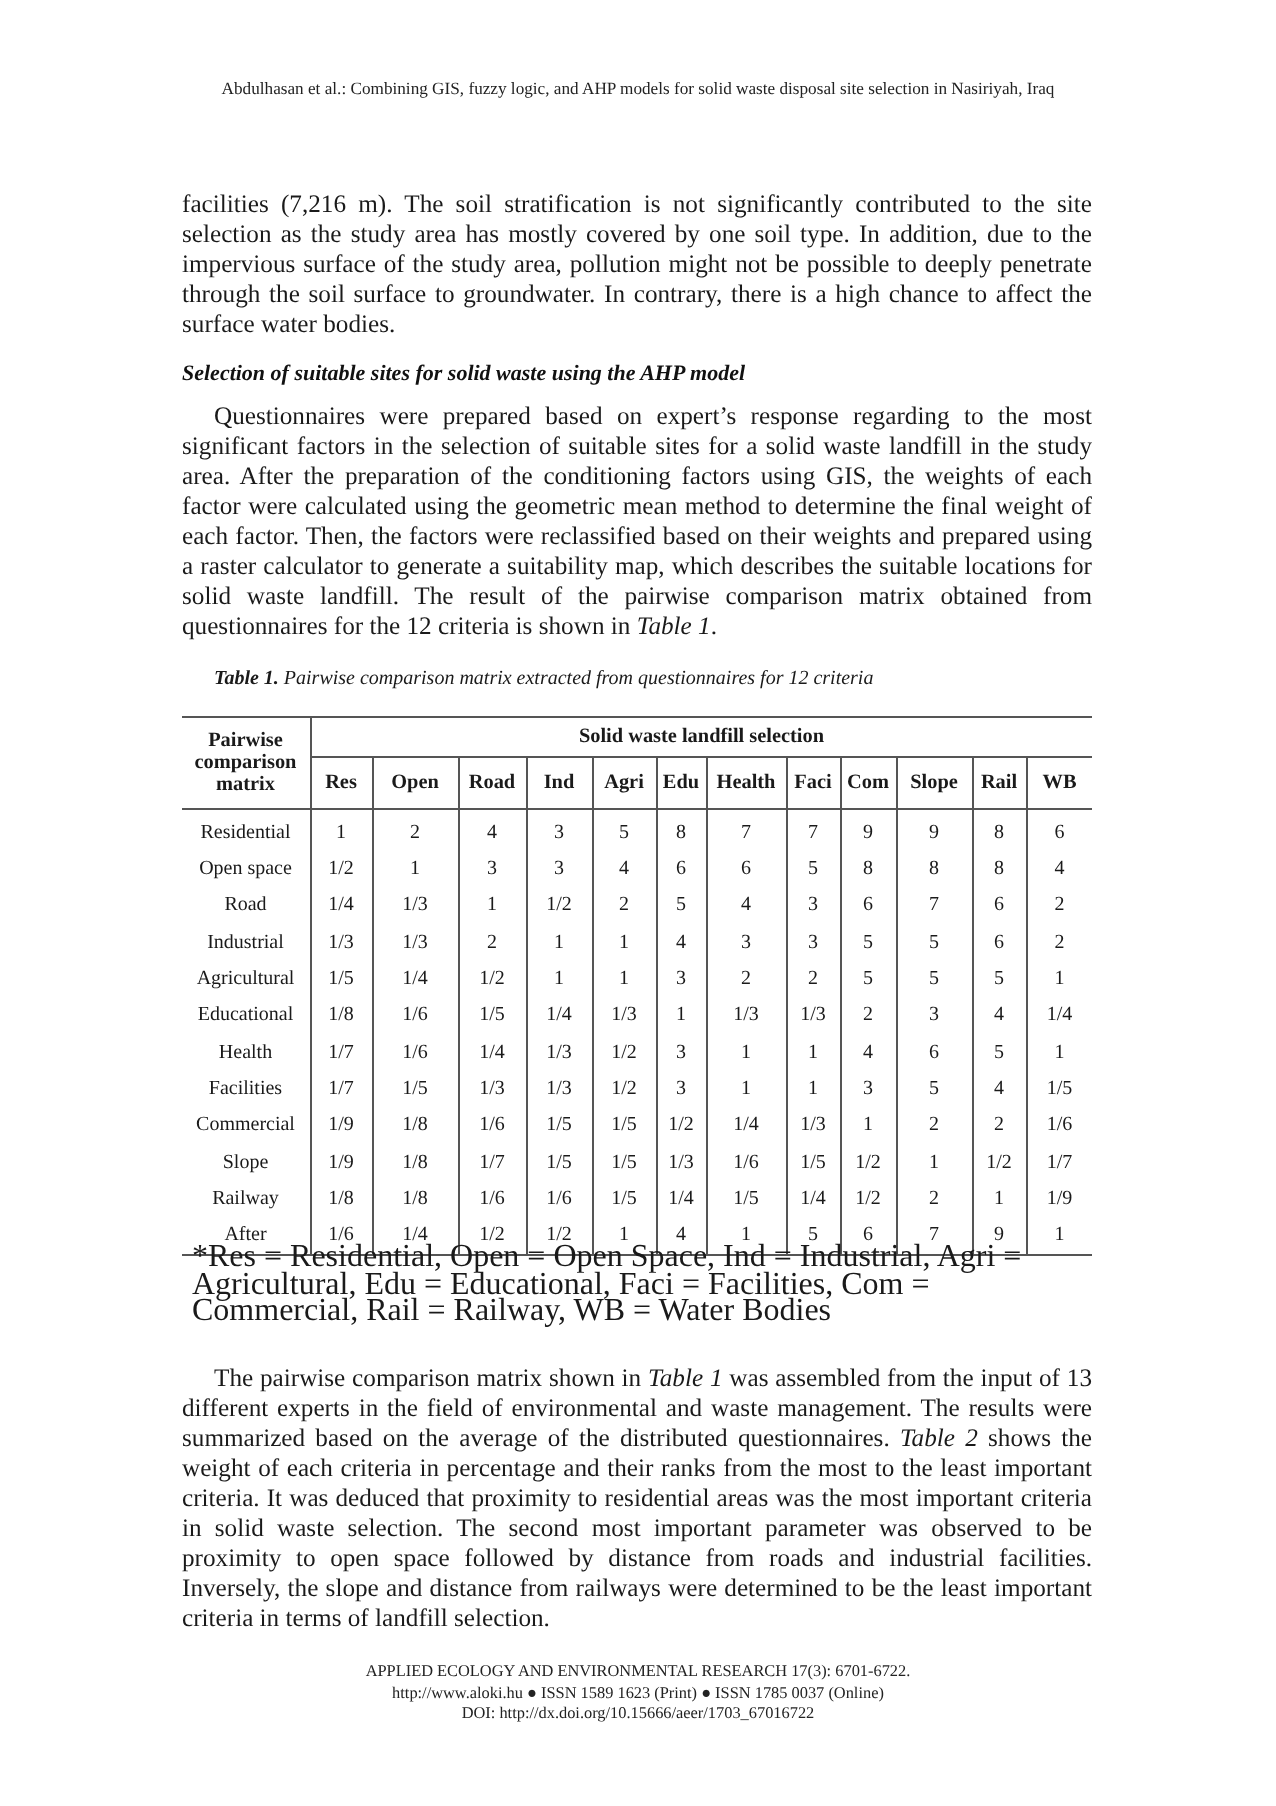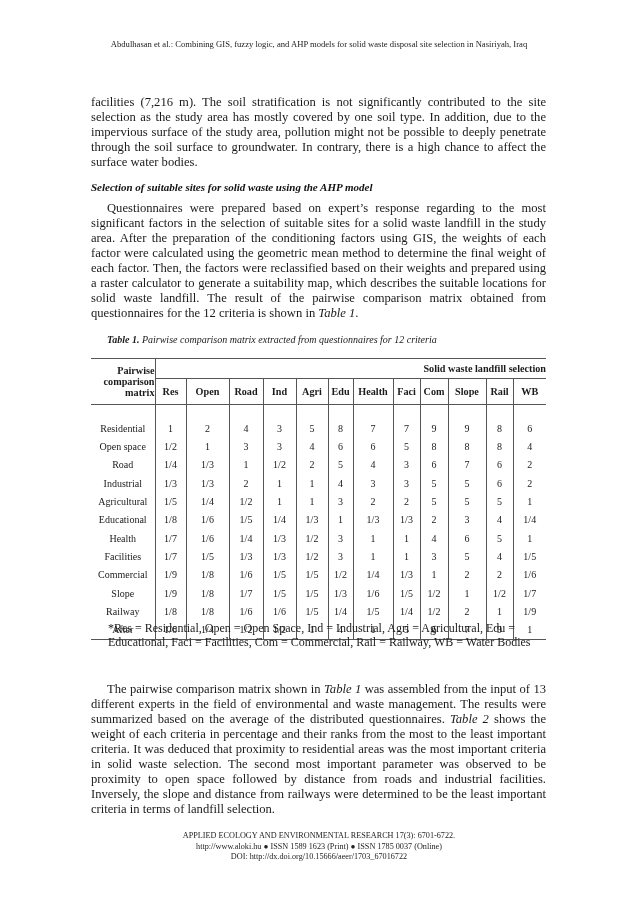--- a/index.html
+++ b/index.html
@@ -13,29 +13,29 @@
   .indent { text-indent: 16px; }
   .section-heading { position: absolute; left: 91px; top: 181px; font-size: 11px; font-weight: bold;
                      font-style: italic; color: #111; }
   .italic { font-style: italic; }
   .table-caption { position: absolute; left: 107px; top: 334px; font-size: 10px; font-style: italic; color: #1a1a1a; }
   .table-caption b { font-style: italic; font-weight: bold; }
   table.matrix { position: absolute; left: 91px; top: 358px; width: 455px; border-collapse: collapse;
                  font-size: 10px; color: #1a1a1a; }
   table.matrix td, table.matrix th { padding: 0; text-align: center; vertical-align: middle; }
   table.matrix th { font-weight: bold; font-size: 10.2px; }
-  table.matrix thead tr.top th { border-top: 1.2px solid #555; height: 19px; text-align: right; }
+  table.matrix thead tr.top th { border-top: 1.2px solid #555; height: 19px; }
   table.matrix thead tr.sub th { height: 25px; border-top: 1px solid #555; }
   table.matrix thead tr.sub { border-bottom: 1px solid #555; }
   table.matrix .rowhead { border-right: 1px solid #555; }
   table.matrix .vline { border-left: 1px solid #555; }
   table.matrix tbody td { height: 18.35px; }
-  table.matrix tbody tr:first-child td { padding-top: 14px; }
+  table.matrix tbody tr:first-child td { padding-top: 2px; }
   table.matrix tbody tr:last-child td { border-bottom: 1.2px solid #555; }
-  .table-note { position: absolute; left: 108px; top: 622px; width: 452px; font-size: 12px; line-height: 13.5px; color: #1a1a1a; }
+  .table-note { position: absolute; left: 96px; top: 622px; width: 452px; font-size: 16px; line-height: 13.5px; color: #1a1a1a; }
   .footer { position: absolute; left: 0; width: 638px; top: 831px; text-align: center; font-size: 8.2px; line-height: 10.6px; color: #222; }
   .footer div { margin: 0; }
 </style>
 </head>
 <body>
 
 <div class="running-head">
   <div>Abdulhasan et al.: Combining GIS, fuzzy logic, and AHP models for solid waste disposal site selection in Nasiriyah, Iraq</div>
 </div>
 

